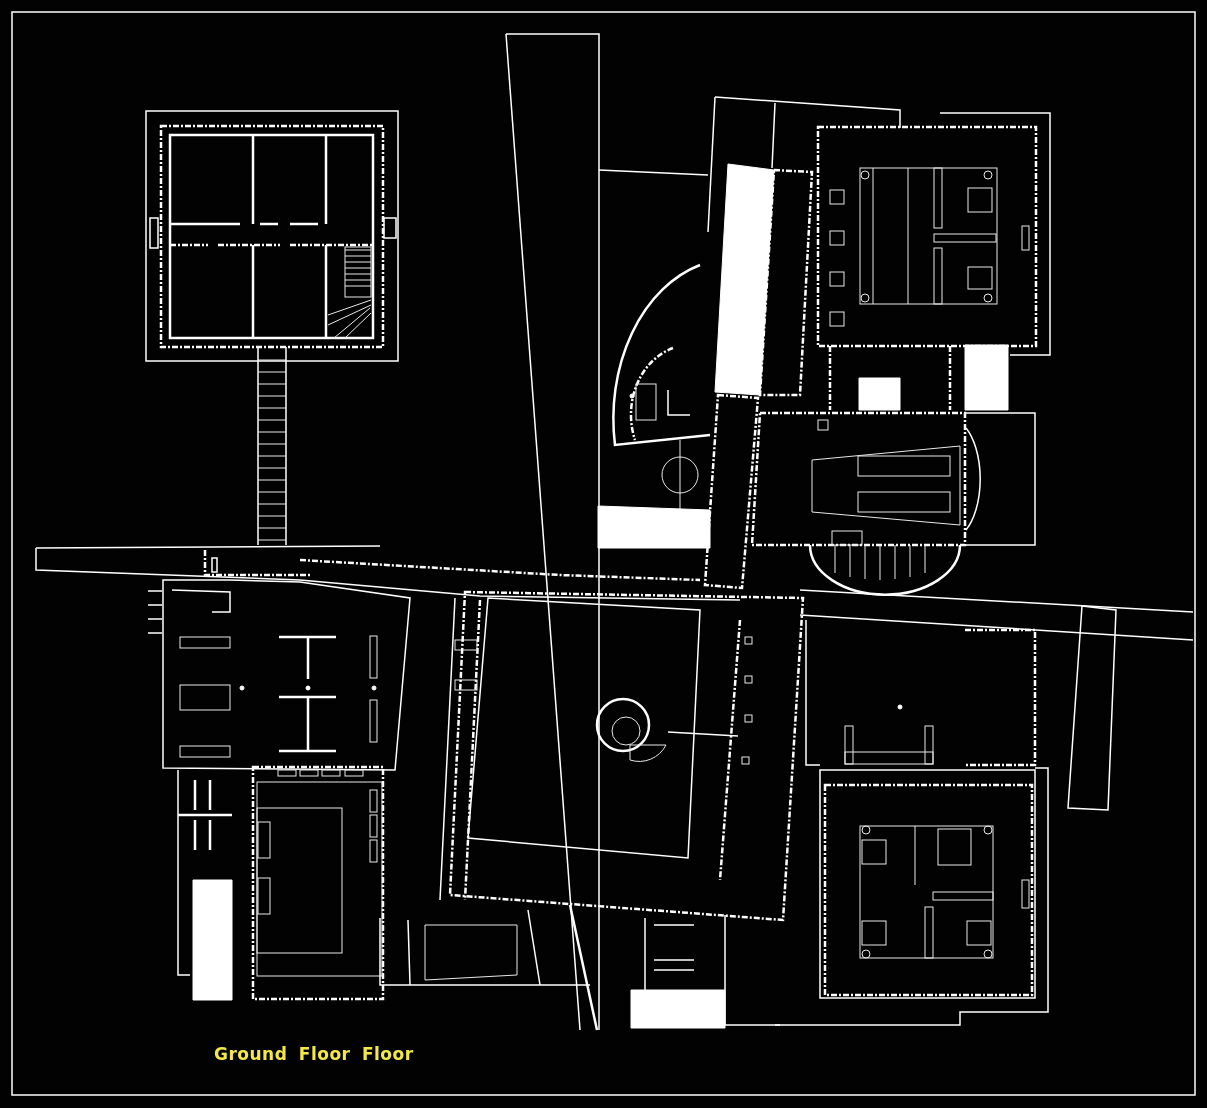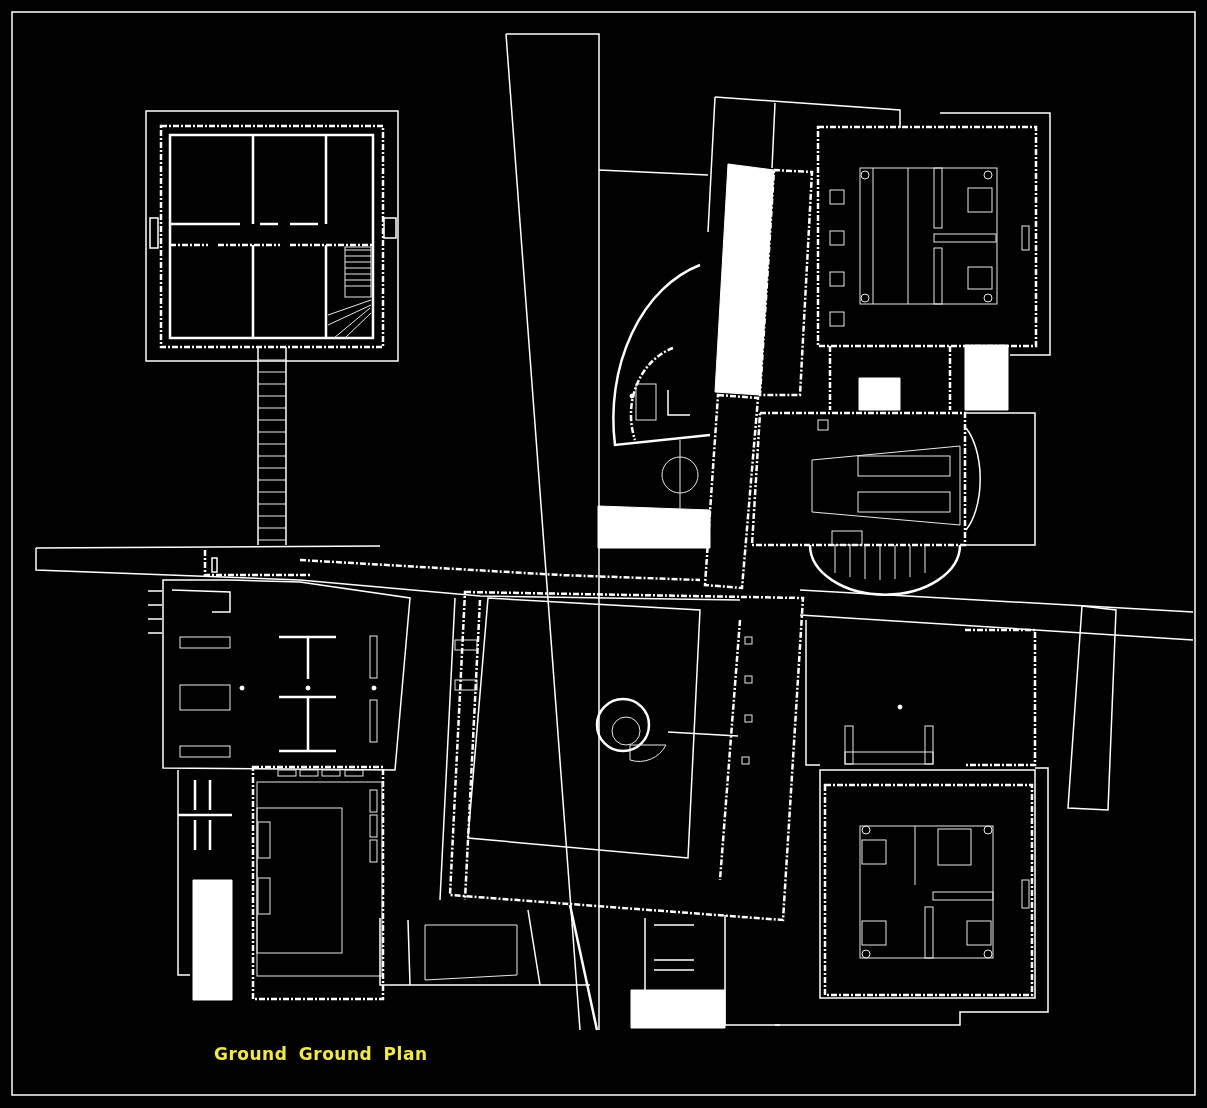--- a/index.html
+++ b/index.html
@@ -215,14 +215,14 @@
     <circle cx="900" cy="707" r="2" class="fill"></circle>
     <polyline points="965,630 1035,630 1035,765 965,765" class="dash"></polyline>
     <polyline points="1035,768 1048,768 1048,1012 960,1012 960,1025 775,1025" class="w"></polyline>
   </g>
 
   <g>
     <polygon points="1082,606 1116,610 1108,810 1068,808" class="w"></polygon>
   </g>
 </svg>
 
-<div class="title" style="color:#f2e84a;">Ground  Ground Plan</div>
+<div class="title" style="color:#f2e84a;">Ground  Floor Floor</div>
 </div>
 
 </body></html>

